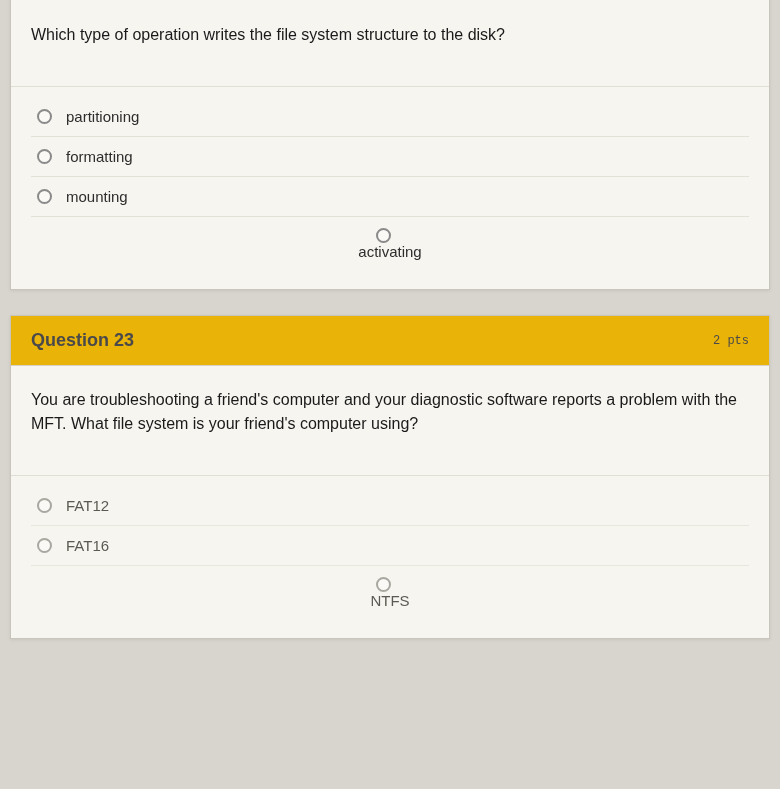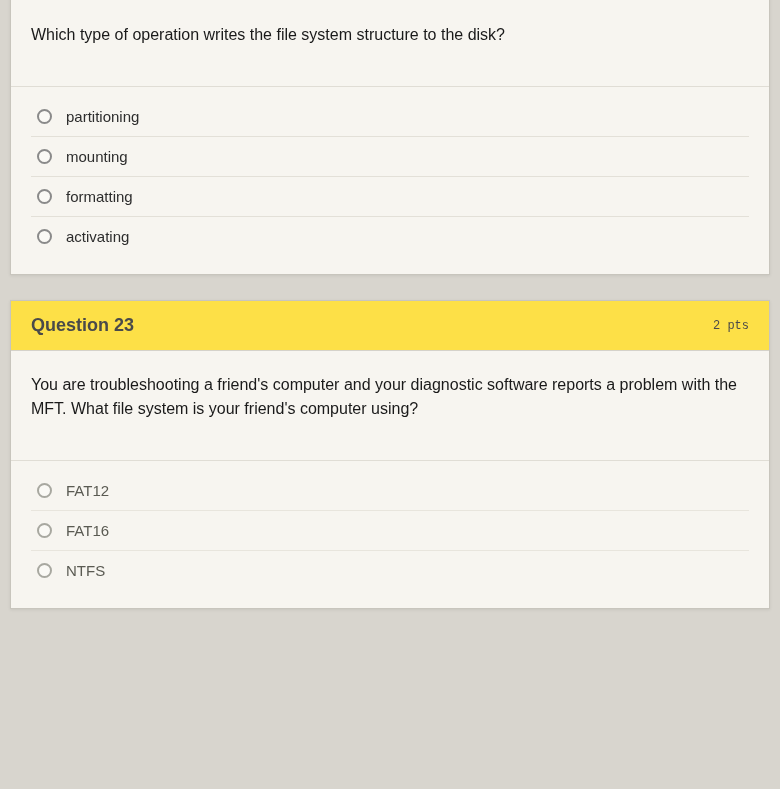--- a/index.html
+++ b/index.html
@@ -20,21 +20,21 @@
       border: 1px solid #c8c5bd;
       margin: 0 10px 25px 10px;
       box-shadow: 0 1px 3px rgba(0,0,0,0.08);
     }
     .question-header {
       display: flex;
       justify-content: space-between;
       align-items: center;
       padding: 14px 20px;
       border-bottom: 1px solid #d5d2ca;
-      background: #fde047;
+      background: #eab308;
     }
     .question-title {
       font-size: 18px;
       font-weight: bold;
       color: #4a4a4a;
     }
     .question-points {
       font-size: 12px;
       color: #4a4a4a;
       font-family: Liberation Mono, monospace;
@@ -51,20 +51,21 @@
       padding: 10px 20px 18px 20px;
     }
     .option-row {
       display: flex;
       align-items: center;
       padding: 11px 6px;
       border-bottom: 1px solid #e3e0d8;
     }
     .option-row:last-child {
       border-bottom: none;
+      flex-direction: column;
     }
     .radio {
       width: 15px;
       height: 15px;
       border: 2px solid #8a8a8a;
       border-radius: 50%;
       margin-right: 14px;
       flex-shrink: 0;
       background: #faf9f5;
     }
@@ -99,25 +100,25 @@
     <span class="question-points"></span>
   </div>
   <div class="question-prompt">Which type of operation writes the file system structure to the disk?</div>
   <div class="options">
     <div class="option-row">
       <span class="radio"></span>
       <span class="option-label">partitioning</span>
     </div>
     <div class="option-row">
       <span class="radio"></span>
-      <span class="option-label">mounting</span>
+      <span class="option-label">formatting</span>
     </div>
     <div class="option-row">
       <span class="radio"></span>
-      <span class="option-label">formatting</span>
+      <span class="option-label">mounting</span>
     </div>
     <div class="option-row">
       <span class="radio"></span>
       <span class="option-label">activating</span>
     </div>
   </div>
 </div>
 
 <div class="question-block dimmed">
   <div class="question-header">

